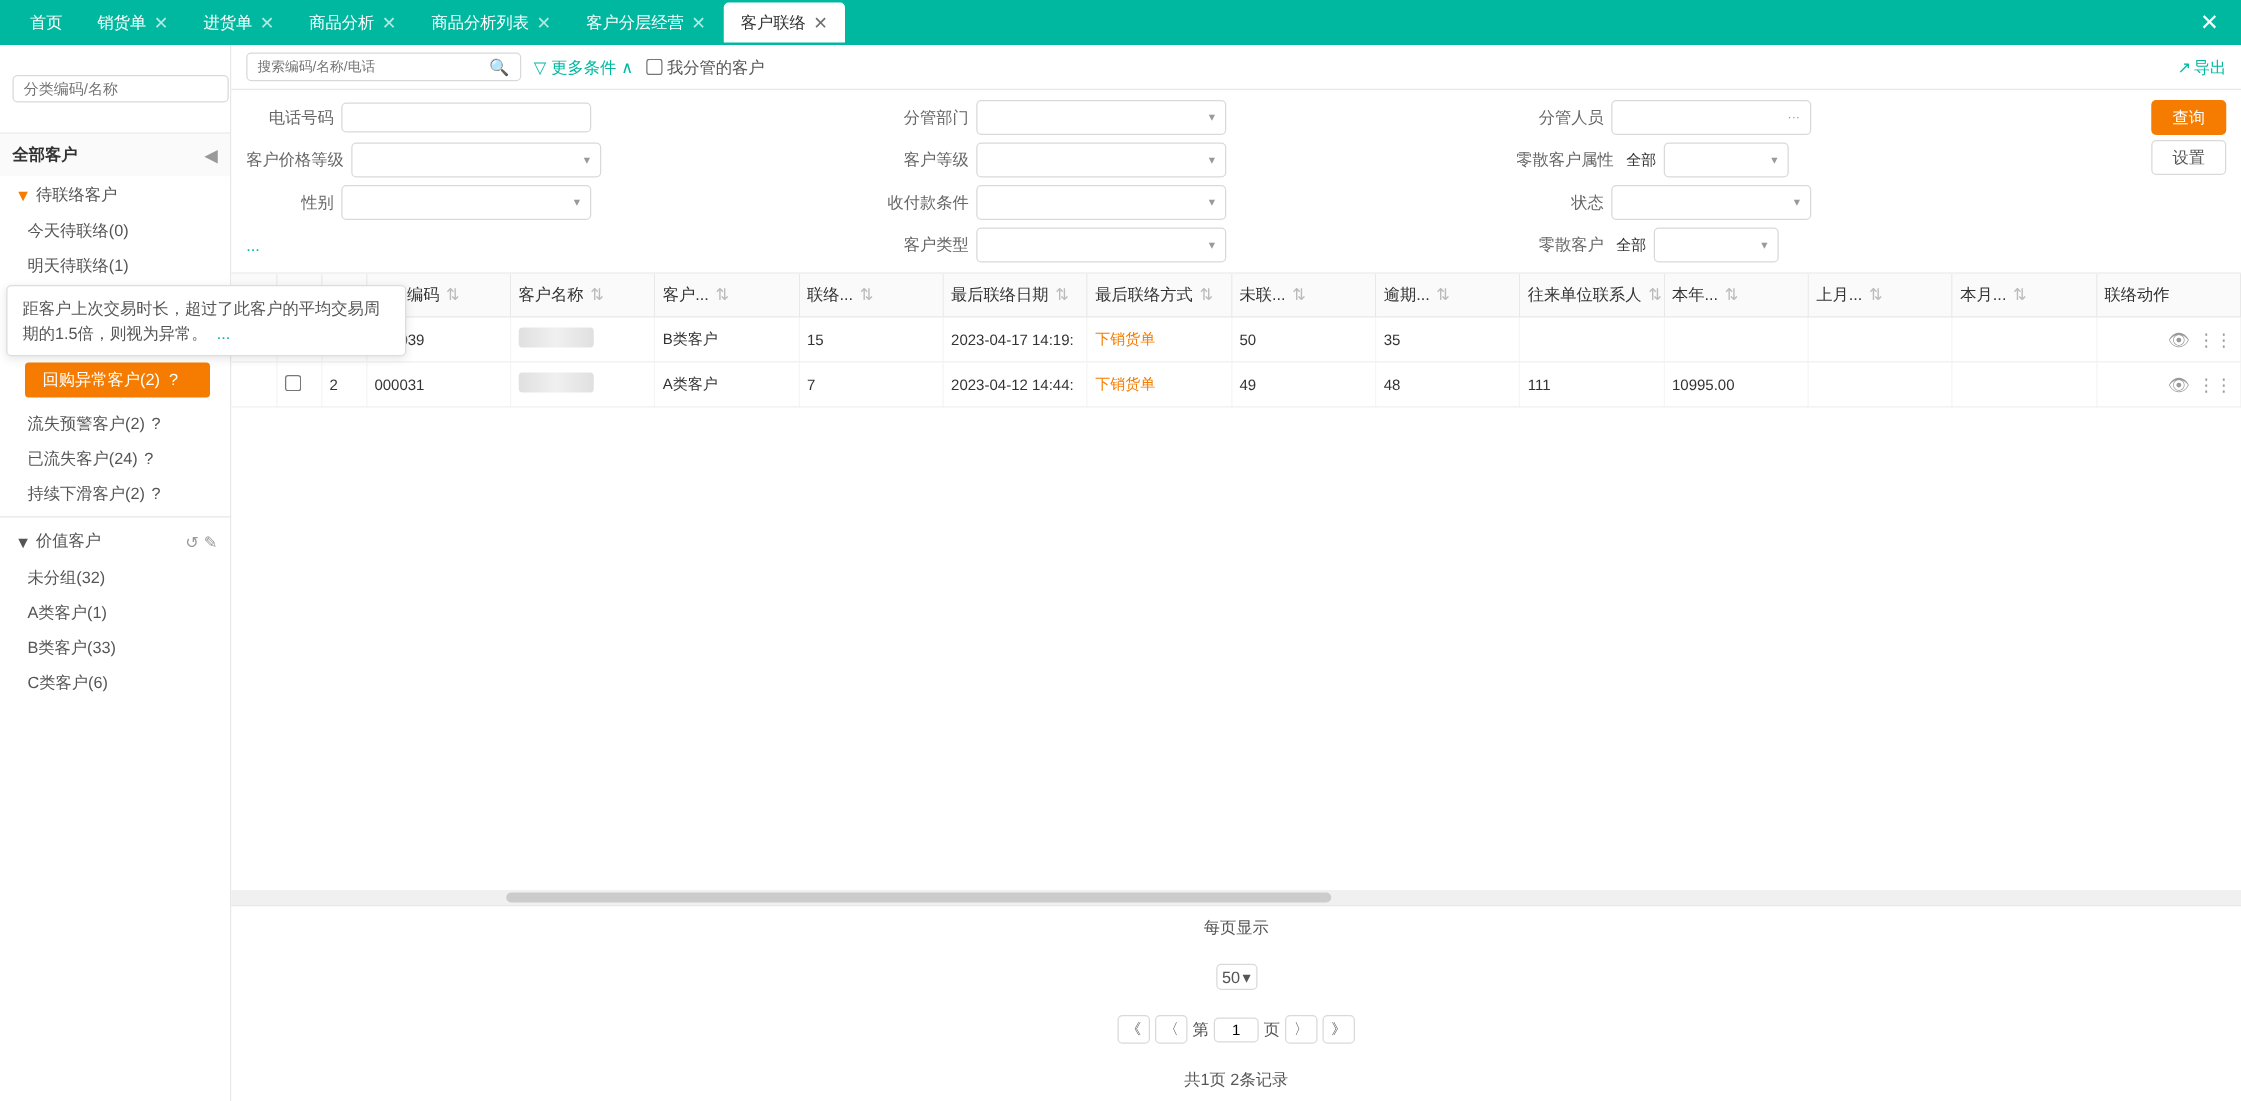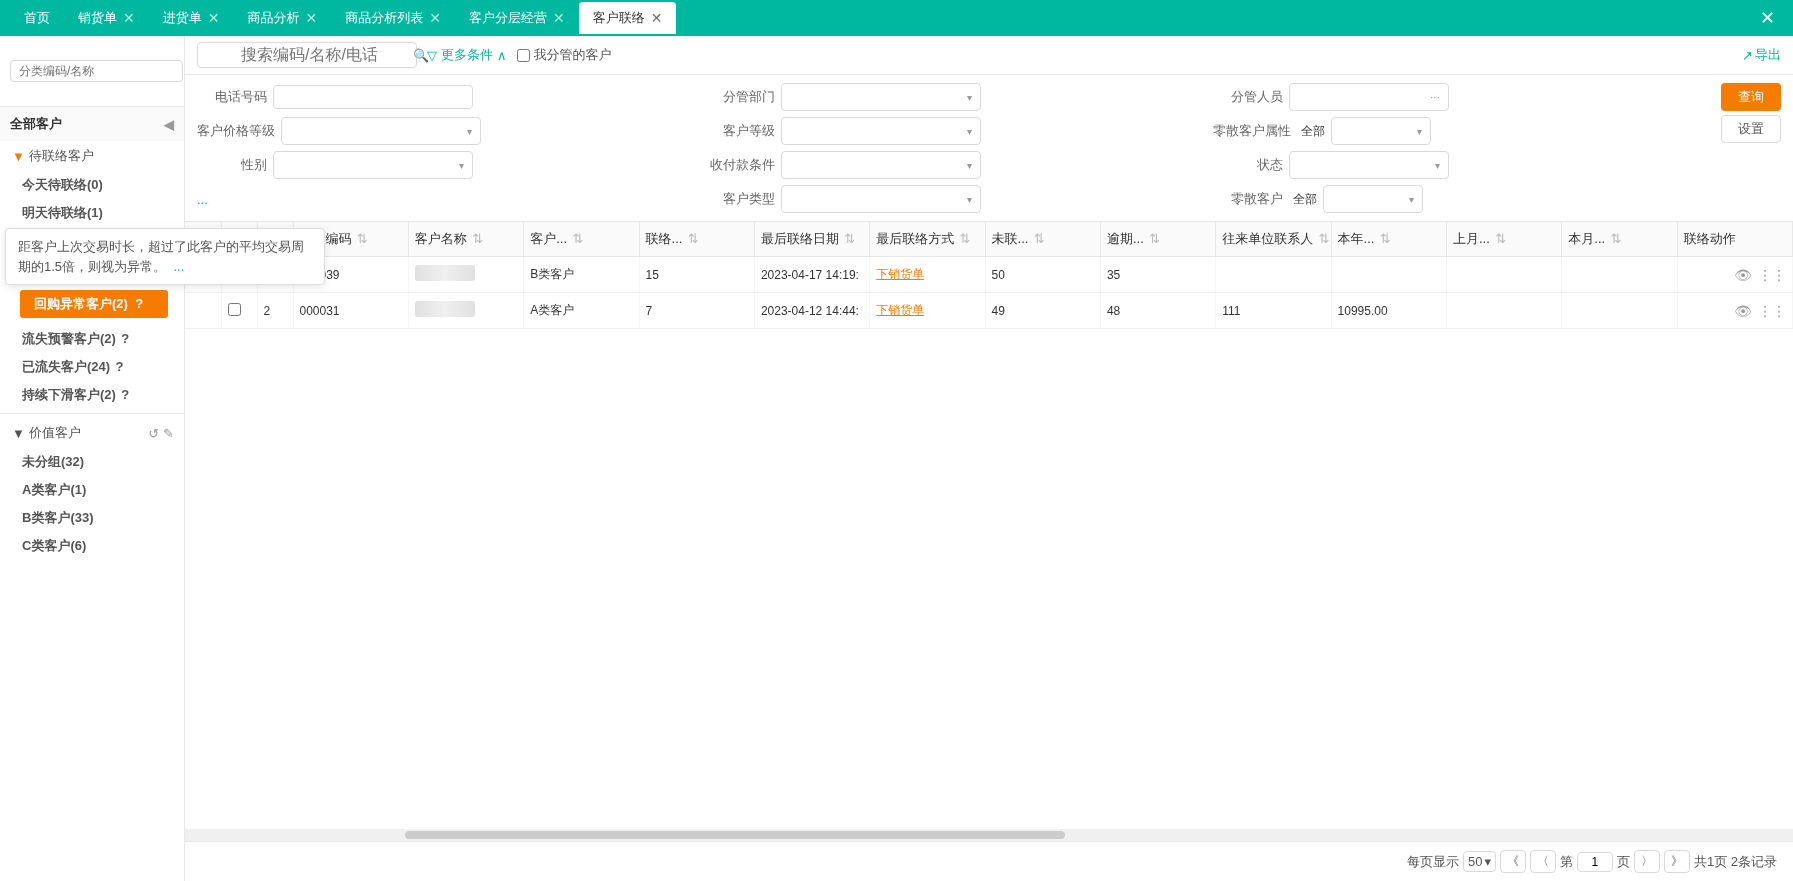--- a/index.html
+++ b/index.html
@@ -61,21 +61,20 @@
       display: flex; align-items: center;
       padding: 6px 10px 6px 12px;
       color: #555; cursor: pointer;
     }
     .sidebar-group-title .arrow { margin-right: 4px; color: #f57c00; }
 
     .sidebar-item {
       padding: 5px 10px 5px 22px;
       color: #555; cursor: pointer;
       font-size: 12px;
-      font-weight: bold;
     }
 
     .sidebar-item.active-orange {
       background: #f57c00; color: white; border-radius: 3px;
       margin: 2px 6px;
       padding: 5px 8px 5px 14px;
     }
 
     .sidebar-divider { height: 1px; background: #e8e8e8; margin: 4px 0; }
 
@@ -108,21 +107,21 @@
     .filter-bar {
       background: white; padding: 6px 12px;
       display: flex; align-items: center; gap: 10px;
       border-bottom: 1px solid #e8e8e8;
     }
     .filter-search {
       display: flex; align-items: center;
       border: 1px solid #d9d9d9; border-radius: 4px;
       padding: 3px 8px; width: 220px;
     }
-    .filter-search input { border: none; outline: none; flex: 1; font-size: 16px; text-align: center; }
+    .filter-search input { border: none; outline: none; flex: 1; font-size: 11px; }
     .filter-search .icon { color: #999; }
 
     .filter-more {
       display: flex; align-items: center; gap: 4px;
       color: #00b8a0; cursor: pointer; font-size: 12px;
     }
 
     .filter-checkbox {
       display: flex; align-items: center; gap: 4px;
       font-size: 12px; color: #555; cursor: pointer;
@@ -195,21 +194,21 @@
       font-weight: normal; color: #333; white-space: nowrap;
       font-size: 12px; position: sticky; top: 0; z-index: 1;
     }
     table th .sort-icon { color: #bbb; margin-left: 2px; }
     table td {
       border-bottom: 1px solid #f0f0f0;
       border-right: 1px solid #f5f5f5;
       padding: 8px 6px; color: #333;
       font-size: 12px; overflow: hidden; text-overflow: ellipsis; white-space: nowrap;
     }
-    table td.link-cell { color: #f57c00; cursor: pointer; text-decoration: underline; }
+    table td.link-cell { color: #f57c00; cursor: pointer; }
 
     .settings-col { width: 36px; text-align: center; }
     .checkbox-col { width: 36px; text-align: center; }
     .num-col { width: 36px; text-align: center; }
 
     .col-actions {
       display: flex; align-items: center; gap: 6px;
       justify-content: flex-end;
     }
     .action-icon { color: #999; cursor: pointer; font-size: 14px; }
@@ -218,22 +217,23 @@
     .blurred-cell {
       background: linear-gradient(90deg, #e0e0e0 0%, #f0f0f0 50%, #e0e0e0 100%);
       border-radius: 3px; height: 16px; width: 60px;
       display: inline-block;
     }
 
     
     .pagination-bar {
       background: white; border-top: 1px solid #e8e8e8;
       padding: 8px 16px; display: flex; align-items: center;
-      justify-content: flex-end; gap: 4px; font-size: 12px;
+      justify-content: flex-end; gap: 20px; font-size: 12px;
       color: #555;
+      flex-direction: column;
     }
     .page-size-select {
       border: 1px solid #d9d9d9; border-radius: 4px;
       padding: 2px 4px; font-size: 12px;
       display: inline-flex; align-items: center; gap: 2px;
       cursor: pointer;
     }
     .page-nav { display: flex; align-items: center; gap: 4px; }
     .page-btn {
       border: 1px solid #d9d9d9; background: white;

